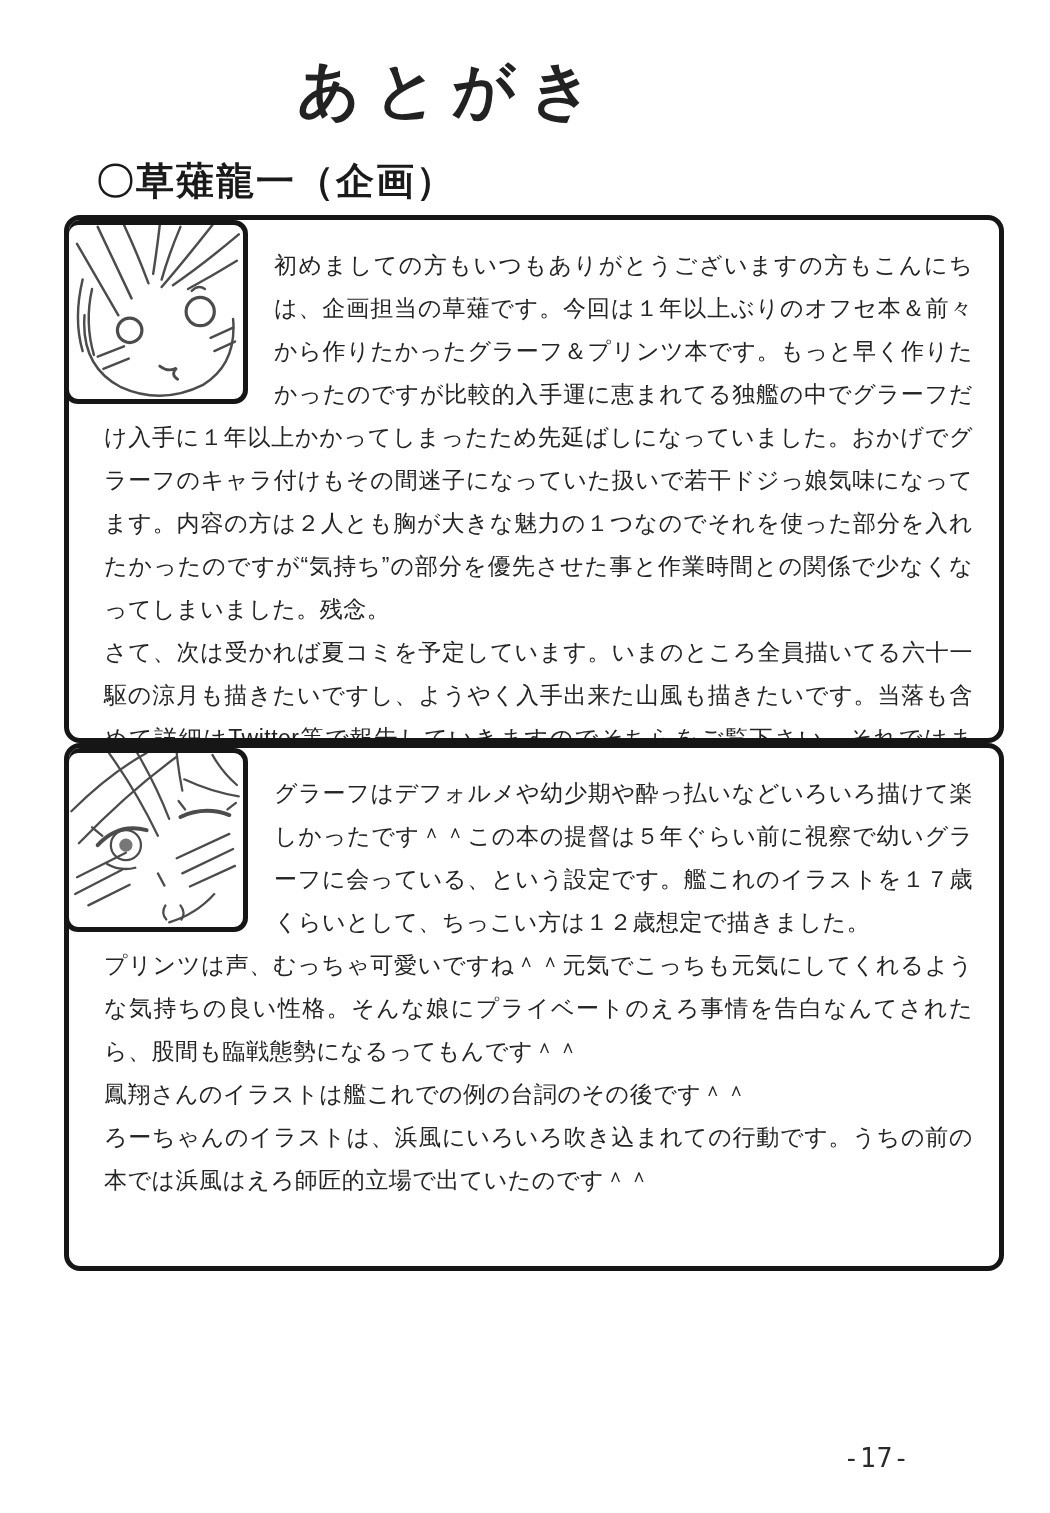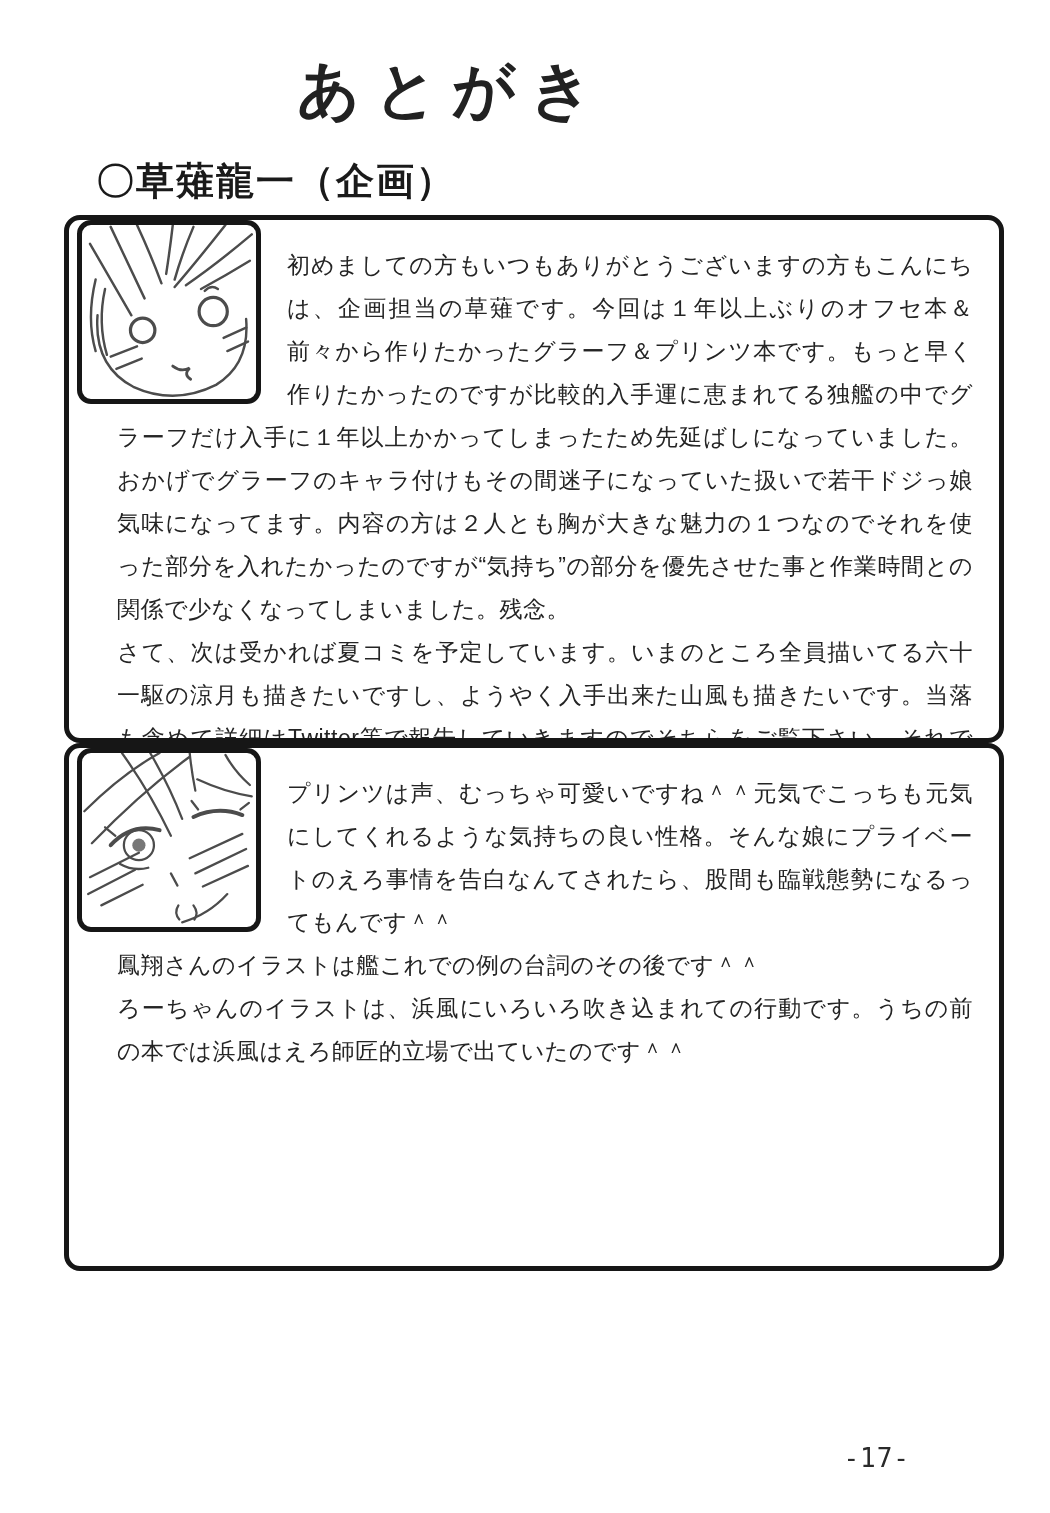--- a/index.html
+++ b/index.html
@@ -29,21 +29,21 @@
     color:#1a1a1a;
   }
   .section-heading.second{margin-top:86px;}
   .comment-box{
     margin:0 46px 0 64px;
     width:940px;
     height:528px;
     box-sizing:border-box;
     border:5px solid #161616;
     border-radius:16px;
-    padding:24px 26px 16px 48px;
+    padding:24px 26px 16px 35px;
     background:#ffffff;
     overflow:hidden;
   }
   .avatar{
     float:left;
     width:184px;
     height:184px;
     box-sizing:border-box;
     border:5px solid #161616;
     border-radius:14px;
@@ -139,20 +139,21 @@
             <path d="M118,128 L172,102"></path>
             <path d="M126,142 L174,120"></path>
             <path d="M92,128 l7,13"></path>
             <path d="M100,162 q-5,8 1,15"></path>
             <path d="M116,162 q6,8 1,15"></path>
             <path d="M152,150 Q132,172 104,180"></path>
           </g>
         </svg>
       </div>
       <div class="comment-text">
+        <p>グラーフはデフォルメや幼少期や酔っ払いなどいろいろ描けて楽しかったです＾＾この本の提督は５年ぐらい前に視察で幼いグラーフに会っている、という設定です。艦これのイラストを１７歳くらいとして、ちっこい方は１２歳想定で描きました。</p>
         <p>プリンツは声、むっちゃ可愛いですね＾＾元気でこっちも元気にしてくれるような気持ちの良い性格。そんな娘にプライベートのえろ事情を告白なんてされたら、股間も臨戦態勢になるってもんです＾＾</p>
         <p>鳳翔さんのイラストは艦これでの例の台詞のその後です＾＾</p>
         <p>ろーちゃんのイラストは、浜風にいろいろ吹き込まれての行動です。うちの前の本では浜風はえろ師匠的立場で出ていたのです＾＾</p>
 
       </div>
     </div>
   </section>
 
   <div class="page-number">-17-</div>
 

